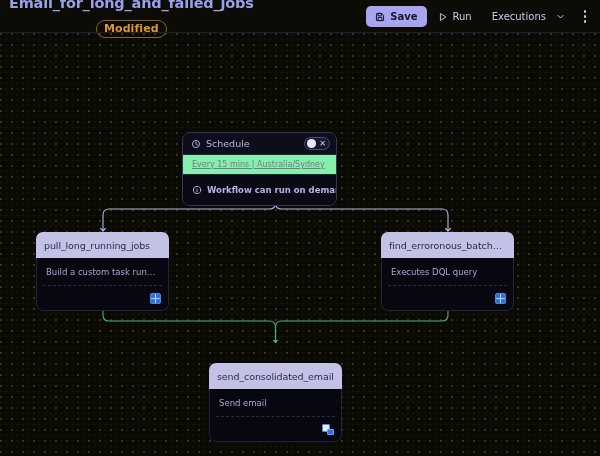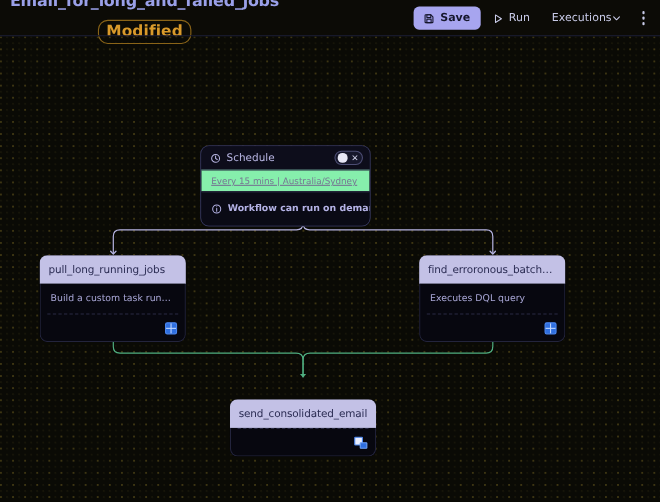--- a/index.html
+++ b/index.html
@@ -46,21 +46,21 @@
     flex-direction: column;
   }
   #wf-title {
     font-size: 14.5px;
     font-weight: bold;
     color: #9aa0e8;
     letter-spacing: -0.2px;
     white-space: nowrap;
   }
   #modified-badge {
-    font-size: 14px;
+    font-size: 11px;
     font-weight: bold;
     color: #d99a2b;
     border: 1px solid #8a6418;
     border-radius: 9px;
     padding: 2.5px 7px 3px 7px;
     letter-spacing: 0.1px;
     white-space: nowrap;
     line-height: 1;
   }
 
@@ -90,21 +90,21 @@
     text-align: center;
   }
   #save-button {
     background: #a7a5ef;
     color: #15162c;
     font-weight: bold;
   }
   #save-button svg { stroke: #15162c; }
   .tb-btn svg { display: block; }
 
-  #executions-button { gap: 0; }
+  #executions-button { gap: 10px; }
 
   #kebab-button {
     width: 18px;
     height: 21px;
     padding: 0;
     display: flex;
     flex-direction: column;
     align-items: center;
     justify-content: center;
     gap: 2.5px;
@@ -435,20 +435,21 @@
           <span class="icon-chip icon-grid"></span>
         </div>
       </div>
     </div>
 
     <div class="node" id="node-email" style="left:209px; top:330px; width:133px;">
       <div class="node-head">
         <span class="node-title">send_consolidated_email</span>
       </div>
       <div class="node-body">
+        <div class="node-desc">Send email</div>
         <div class="node-sep"></div>
         <div class="node-foot">
           <span class="icon-mail">
             <span class="sheet"></span>
             <span class="tab"></span>
           </span>
         </div>
       </div>
     </div>
 

